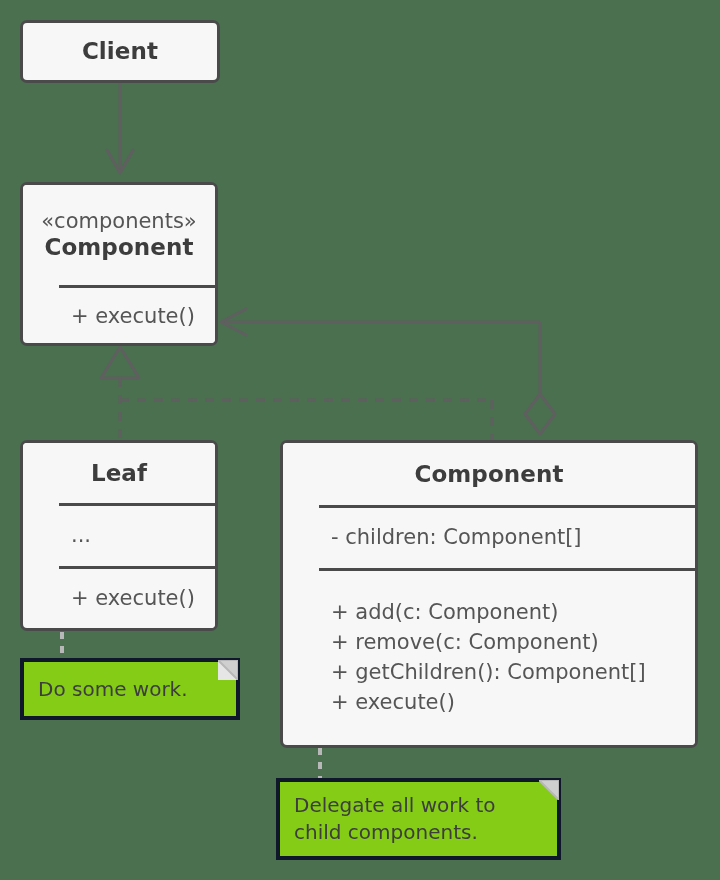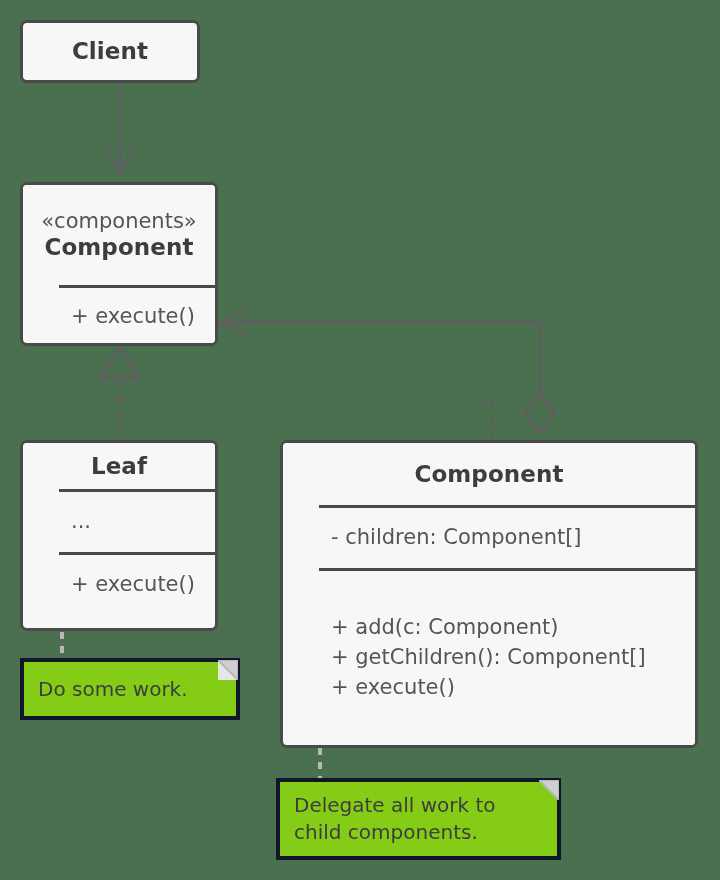--- a/index.html
+++ b/index.html
@@ -123,57 +123,58 @@
     <g>
       <line x1="62" y1="632" x2="62" y2="658" stroke="#b8b8b8" stroke-width="4" stroke-dasharray="7,7"></line>
     </g>
 
     
     <g>
       <line x1="320" y1="748" x2="320" y2="778" stroke="#b8b8b8" stroke-width="4" stroke-dasharray="7,7"></line>
     </g>
   </svg>
 
-  <div class="uml-box" style="left:20px; top:20px; width:180px; height:63px;">
+  <div class="uml-box" style="left:20px; top:20px; width:200px; height:63px;">
     <div class="sec title-sec" style="height:100%;">
       <div class="cls-name">Client</div>
     </div>
   </div>
 
   <div class="uml-box" style="left:20px; top:182px; width:198px; height:164px;">
     <div class="sec title-sec" style="height:100px;">
       <div class="stereotype">«components»</div>
       <div class="cls-name">Component</div>
     </div>
     <div class="sec" style="height:61px;">
       <div class="member">+ execute()</div>
     </div>
   </div>
 
   <div class="uml-box" style="left:20px; top:440px; width:198px; height:191px;">
-    <div class="sec title-sec" style="height:46px;">
+    <div class="sec title-sec" style="height:60px;">
       <div class="cls-name">Leaf</div>
     </div>
     <div class="sec" style="height:63px;">
       <div class="member">...</div>
     </div>
     <div class="sec" style="height:63px;">
       <div class="member">+ execute()</div>
     </div>
   </div>
 
   <div class="uml-box" style="left:280px; top:440px; width:418px; height:308px;">
     <div class="sec title-sec" style="height:62px;">
       <div class="cls-name">Component</div>
     </div>
     <div class="sec" style="height:63px;">
       <div class="member">- children: Component[]</div>
     </div>
     <div class="sec" style="height:177px;">
       <div class="member">+ add(c: Component)</div>
+      <div class="member">+ remove(c: Component)</div>
       <div class="member">+ getChildren(): Component[]</div>
       <div class="member">+ execute()</div>
     </div>
   </div>
 
   <div class="note" style="left:20px; top:658px; width:220px; height:62px;">
     <svg class="note-fold" viewBox="0 0 20 20">
       <polygon points="0,0 20,20 0,20" transform="translate(0,0)" fill="#e6e6e6" stroke="none"></polygon>
       <polygon points="20,0 20,20 0,0" fill="#cfcfcf" stroke="#b8b8b8" stroke-width="2"></polygon>
     </svg>

